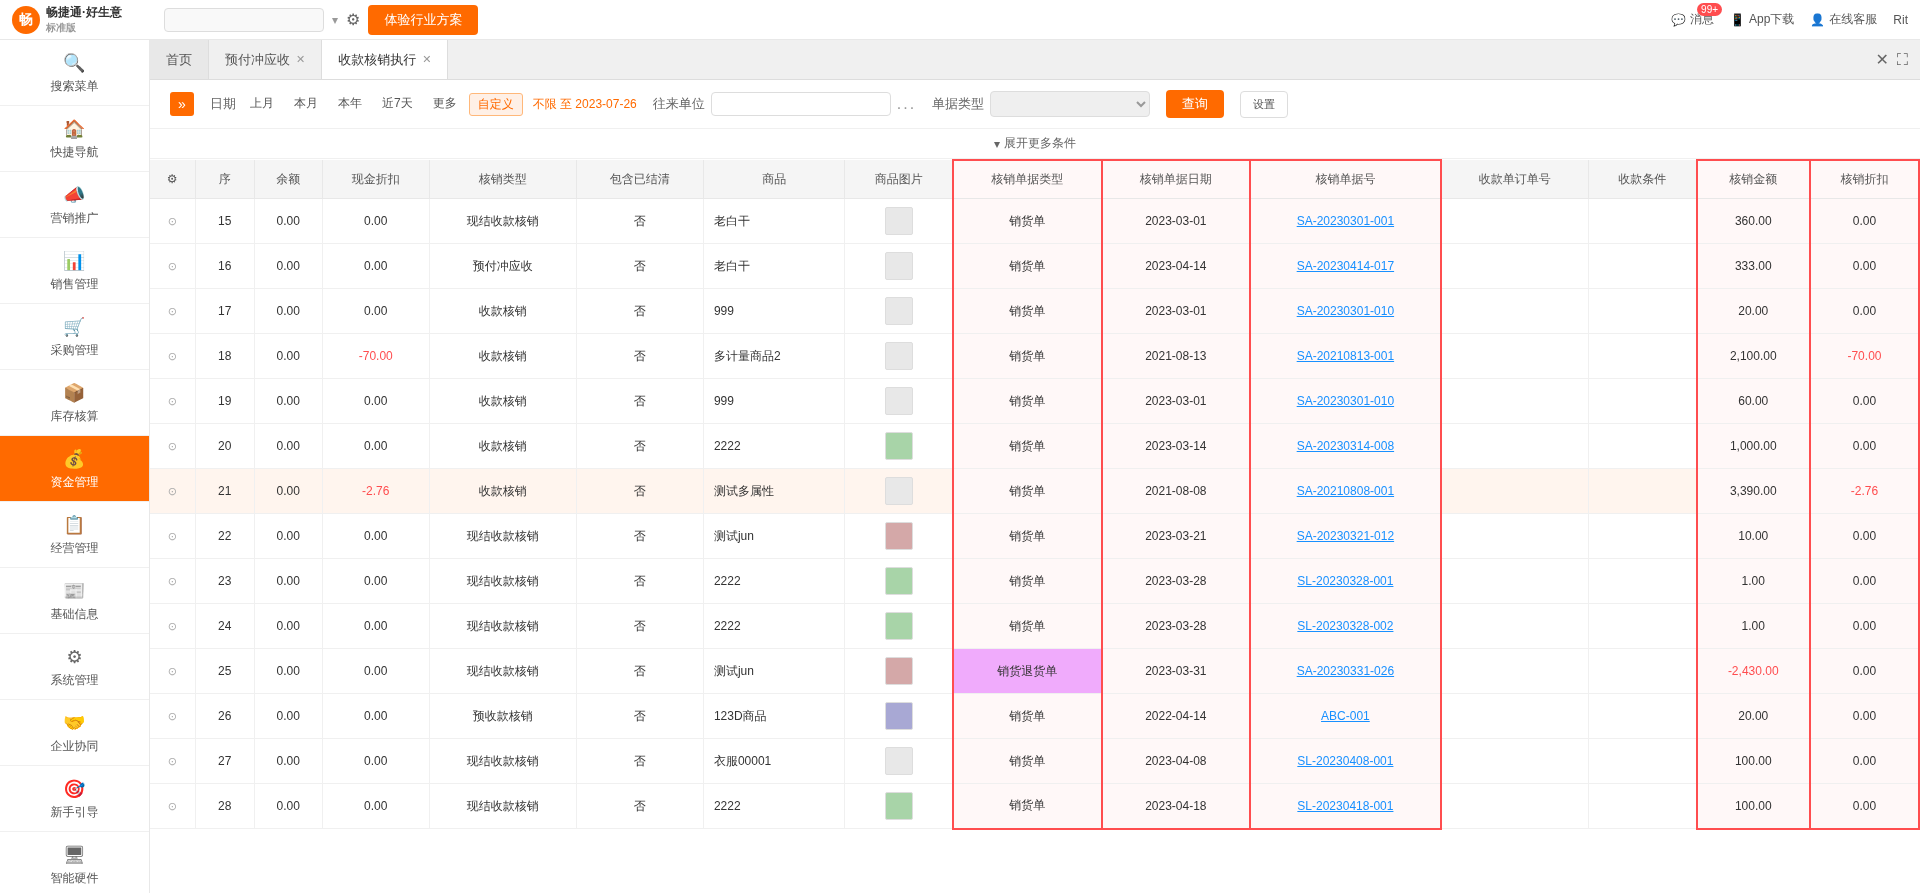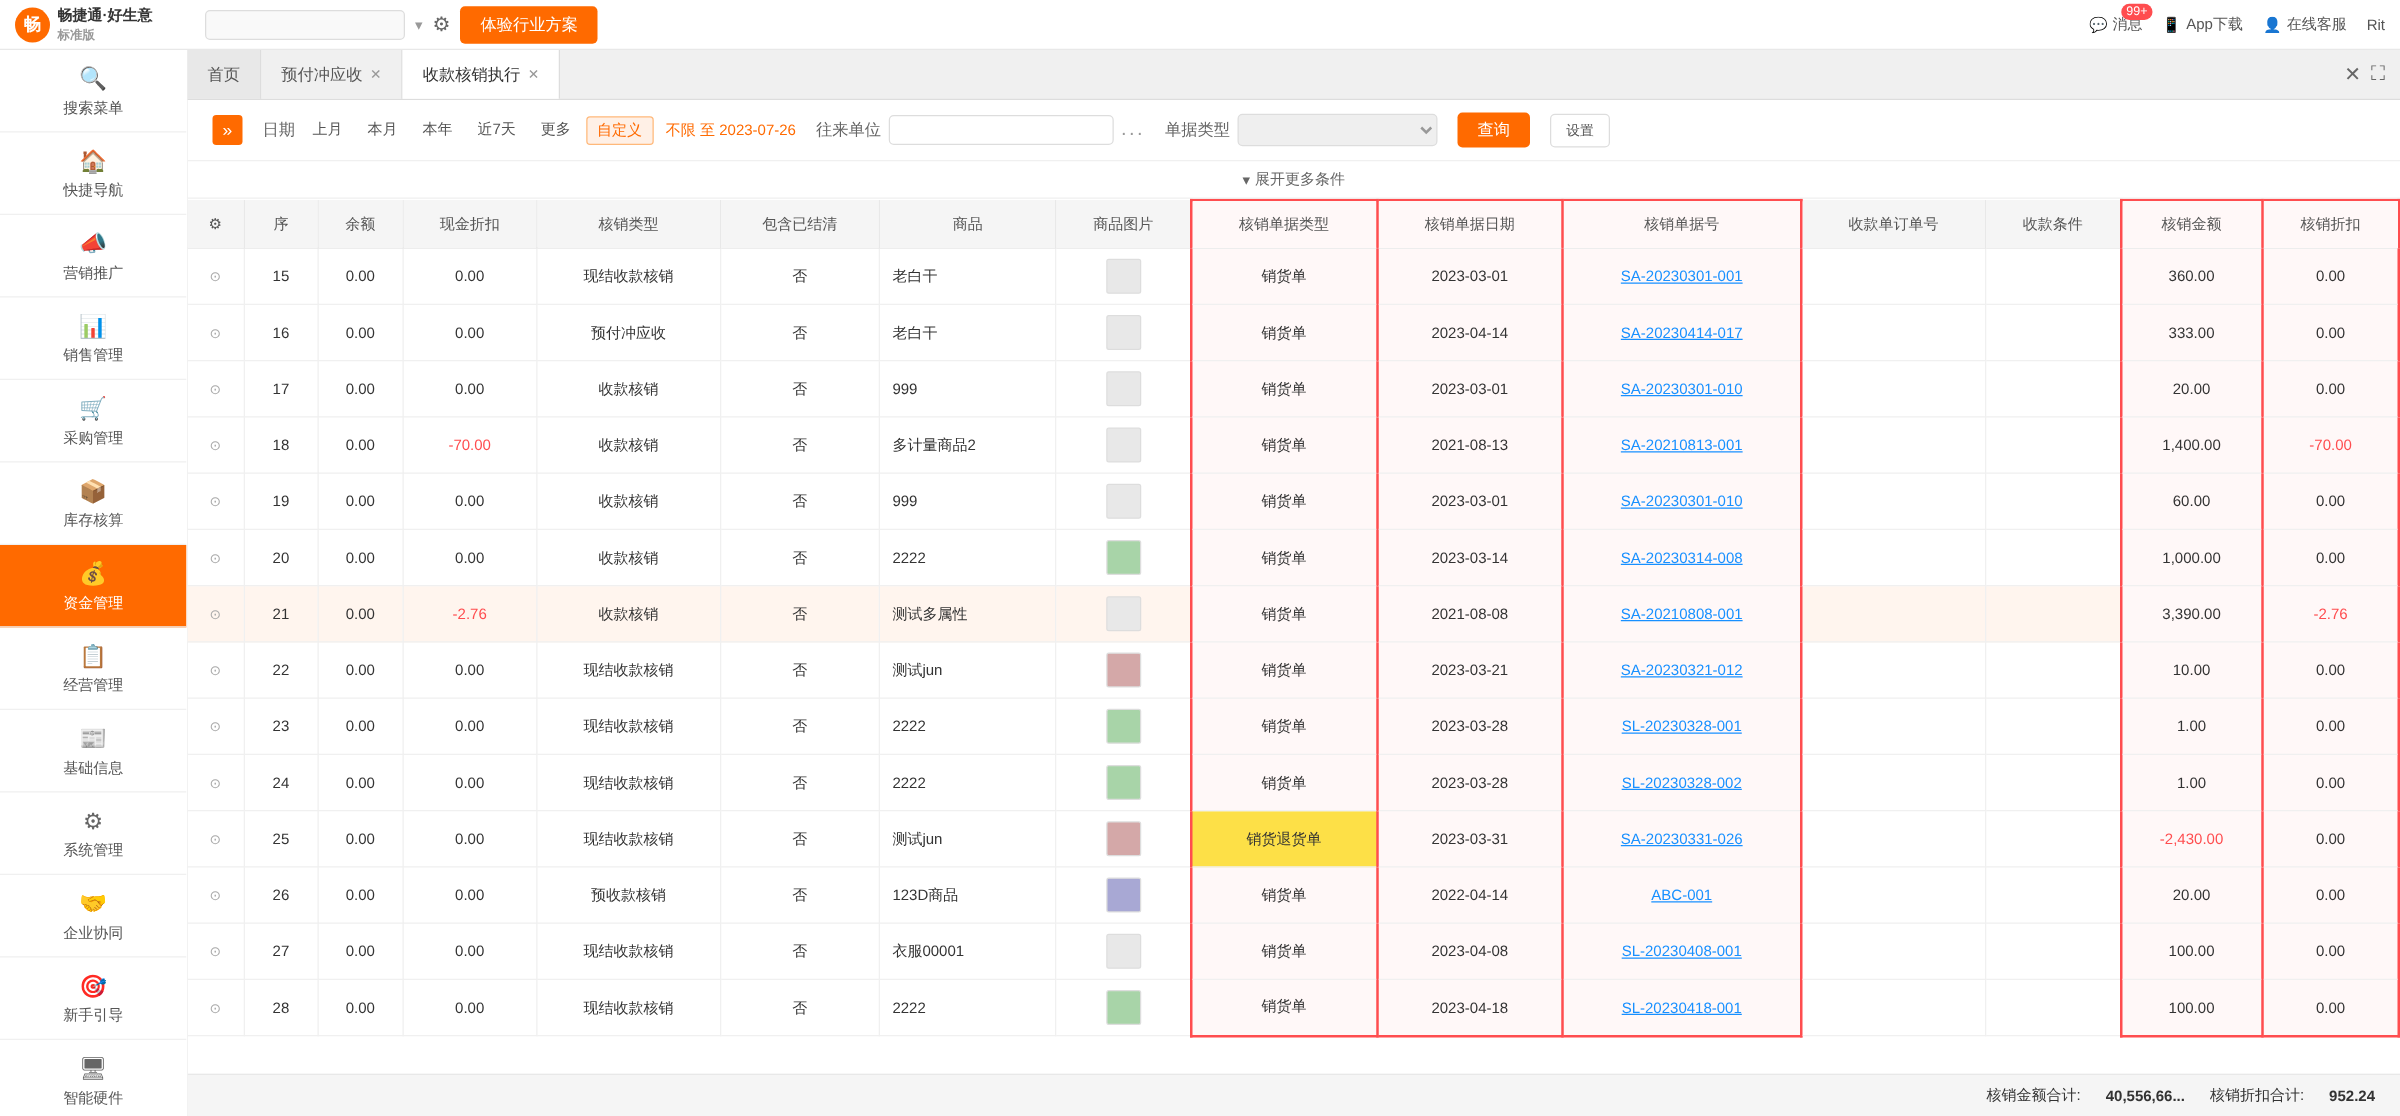--- a/index.html
+++ b/index.html
@@ -323,21 +323,21 @@
       <td style="color:#ff4d4f;">-70.00</td>
       <td>收款核销</td>
       <td>否</td>
       <td style="text-align:left; padding-left:10px;">多计量商品2</td>
       <td><span style="display:inline-block;width:28px;height:28px;background:#e8e8e8;border:1px solid #ddd;border-radius:2px;vertical-align:middle;"></span></td>
       <td style="border-left:2px solid #ff4d4f; border-right:2px solid #ff4d4f; background:#fff8f8;">销货单</td>
       <td style="border-left:2px solid #ff4d4f; border-right:2px solid #ff4d4f; background:#fff8f8;">2021-08-13</td>
       <td class="link-cell" style="border-left:2px solid #ff4d4f; border-right:2px solid #ff4d4f; background:#fff8f8;">SA-20210813-001</td>
       <td></td>
       <td></td>
-      <td style="border-left:2px solid #ff4d4f; border-right:2px solid #ff4d4f; background:#fff8f8; ">1,400.00</td>
+      <td style="border-left:2px solid #ff4d4f; border-right:2px solid #ff4d4f; background:#fff8f8; ">2,100.00</td>
       <td style="border-left:2px solid #ff4d4f; border-right:2px solid #ff4d4f; background:#fff8f8; color:#ff4d4f;">-70.00</td>
     </tr>
               <tr>
       <td style="color:#aaa;font-size:11px;">⊙</td>
       <td>19</td>
       <td>0.00</td>
       <td>0.00</td>
       <td>收款核销</td>
       <td>否</td>
       <td style="text-align:left; padding-left:10px;">999</td>
@@ -437,21 +437,21 @@
     </tr>
               <tr>
       <td style="color:#aaa;font-size:11px;">⊙</td>
       <td>25</td>
       <td>0.00</td>
       <td>0.00</td>
       <td>现结收款核销</td>
       <td>否</td>
       <td style="text-align:left; padding-left:10px;">测试jun</td>
       <td><span style="display:inline-block;width:28px;height:28px;background:#d4a8a8;border:1px solid #ddd;border-radius:2px;vertical-align:middle;"></span></td>
-      <td style="border-left:2px solid #ff4d4f; border-right:2px solid #ff4d4f; background:#fde047;">销货退货单</td>
+      <td style="border-left:2px solid #ff4d4f; border-right:2px solid #ff4d4f; background:#f0abfc;">销货退货单</td>
       <td style="border-left:2px solid #ff4d4f; border-right:2px solid #ff4d4f; background:#fff8f8;">2023-03-31</td>
       <td class="link-cell" style="border-left:2px solid #ff4d4f; border-right:2px solid #ff4d4f; background:#fff8f8;">SA-20230331-026</td>
       <td></td>
       <td></td>
       <td style="border-left:2px solid #ff4d4f; border-right:2px solid #ff4d4f; background:#fff8f8; color:#ff4d4f;">-2,430.00</td>
       <td style="border-left:2px solid #ff4d4f; border-right:2px solid #ff4d4f; background:#fff8f8; ">0.00</td>
     </tr>
               <tr>
       <td style="color:#aaa;font-size:11px;">⊙</td>
       <td>26</td>
@@ -500,22 +500,16 @@
       <td class="link-cell" style="border-left: 2px solid rgb(255, 77, 79); border-right: 2px solid rgb(255, 77, 79); background: rgb(255, 248, 248); border-bottom: 2px solid rgb(255, 77, 79);">SL-20230418-001</td>
       <td></td>
       <td></td>
       <td style="border-left: 2px solid rgb(255, 77, 79); border-right: 2px solid rgb(255, 77, 79); background: rgb(255, 248, 248); border-bottom: 2px solid rgb(255, 77, 79);">100.00</td>
       <td style="border-left: 2px solid rgb(255, 77, 79); border-right: 2px solid rgb(255, 77, 79); background: rgb(255, 248, 248); border-bottom: 2px solid rgb(255, 77, 79);">0.00</td>
     </tr>
             </tbody>
         </table>
       </div>
 
-      <div class="table-footer">
-        <span>核销金额合计:</span>
-        <span class="footer-total">40,556,66...</span>
-        <span>核销折扣合计:</span>
-        <span class="footer-total">952.24</span>
-      </div>
 
     </div>
   </div>
 </div>
 
 </body></html>

